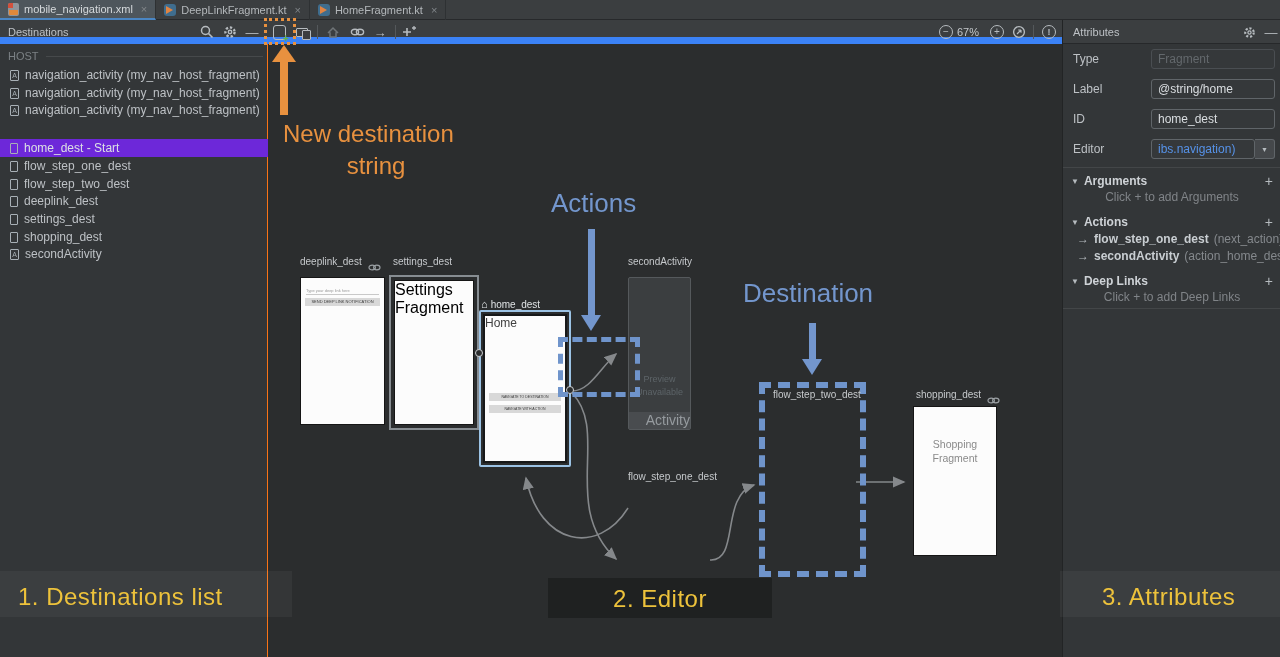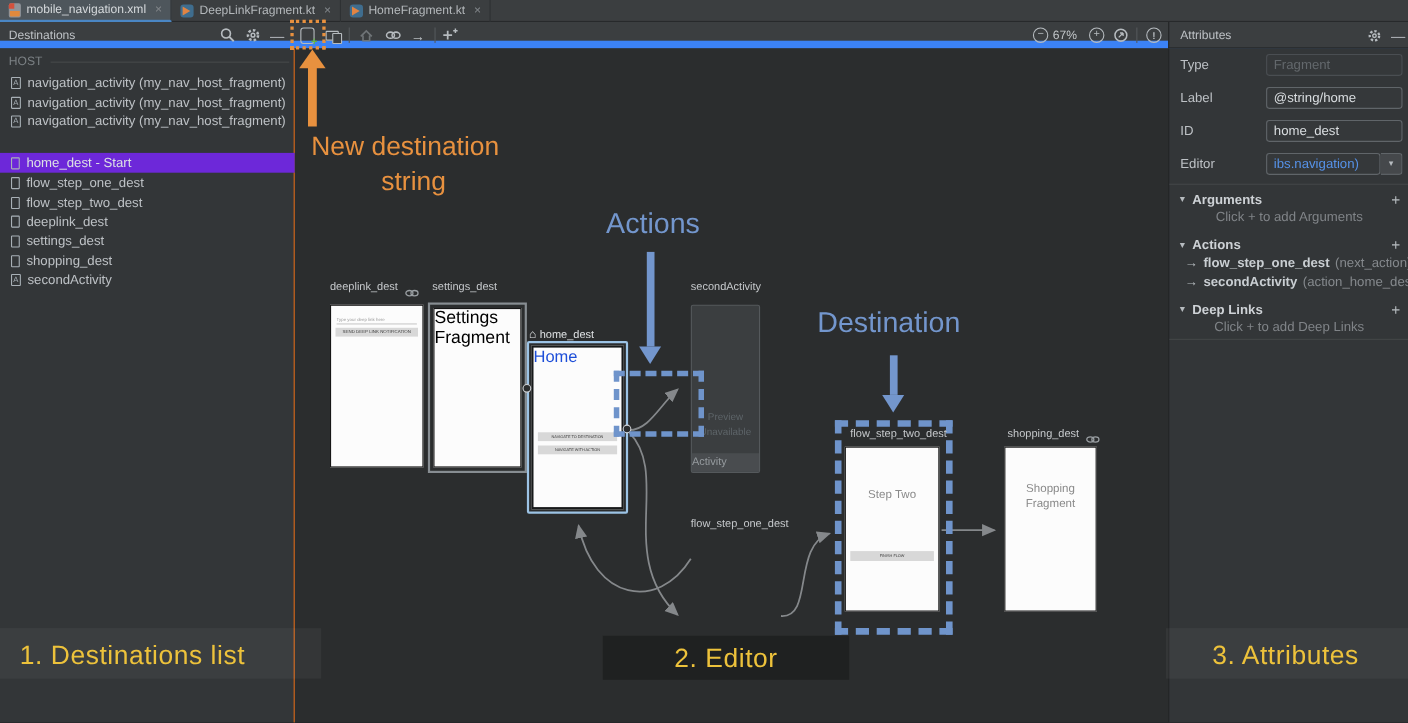--- a/index.html
+++ b/index.html
@@ -45,21 +45,21 @@
   .cardlabel { position:absolute; font-size:10px; color:#c6c9cc; white-space:nowrap; display:flex; align-items:center; gap:3px; }
   .card { position:absolute; background:#fcfcfc; border:1px solid #161616; }
   .card .ctext { position:absolute; left:0; right:0; text-align:center; color:#8a8a8a; font-size:10.5px; line-height:14px; }
   .microbar { position:absolute; left:4px; right:4px; background:#d8d8d8; color:#3a3a3a; font-size:4px; line-height:8px; text-align:center; white-space:nowrap; overflow:hidden; }
   .sel-gray { position:absolute; border:2px solid #878d92; padding:3px; }
   .sel-gray .inner { width:100%; height:100%; background:#fcfcfc; border:1px solid #161616; position:relative; }
   .sel-blue { position:absolute; border:2px solid #9cc3e5; border-radius:2px; padding:2px; }
   .sel-blue .inner { width:100%; height:100%; background:#fcfcfc; border:2px solid #17191a; position:relative; }
   .activity-card { position:absolute; background:#3b3e40; border:1px solid #55595c; border-radius:2px; }
   .activity-card .preview { position:absolute; left:0; right:0; top:95px; text-align:center; font-size:9px; line-height:13px; color:#5d6468; }
-  .activity-card .footer { position:absolute; left:0; right:0; bottom:0; height:17px; background:#494c4f; color:#969b9f; font-size:10px; line-height:17px; text-align:left; }
+  .activity-card .footer { position:absolute; left:0; right:0; bottom:0; height:17px; background:#494c4f; color:#969b9f; font-size:14px; line-height:17px; text-align:right; }
   .handle { position:absolute; width:8px; height:8px; border:1.6px solid #cdd0d3; border-radius:50%; background:#2b2d2e; }
   .dash-blue { position:absolute; border:6px dashed #6f94cb; }
   .dl-ic { display:inline-block; }
   
   .fieldlabel { position:absolute; left:10px; font-size:12px; color:#bdc1c5; }
   .fieldbox { position:absolute; left:88px; width:124px; height:20px; background:#35383a; border:1px solid #606569; border-radius:3px; font-size:12px; color:#dadee1; padding:0 6px; line-height:18px; white-space:nowrap; overflow:hidden; }
   .fieldbox.placeholder { border-color:#4a4e52; color:#63686c; }
   .fieldbox.classbox { width:104px; color:#5692e8; }
   .ddbtn { position:absolute; left:192px; width:20px; height:20px; background:#45484b; border:1px solid #606569; border-left:none; border-radius:0 3px 3px 0; color:#b6bbbf; font-size:7px; display:flex; align-items:center; justify-content:center; }
   .rp-sep { position:absolute; left:0; width:218px; height:1px; background:#434648; }
@@ -268,21 +268,21 @@
         </div>
       </div>
     </div>
 
     <div class="cardlabel" style="left:213px; top:254px; color:#dfe2e4">
       <span style="font-size:11px">⌂</span>
       <span>home_dest</span>
     </div>
     <div class="sel-blue" style="left:211px; top:266px; width:92px; height:157px; z-index:2">
       <div class="inner">
-        <div class="ctext" style="top:50px; font-size:15px; color:#1d4ed8">Home</div>
+        <div class="ctext" style="top:50px; font-size:12px; color:#404040">Home</div>
         <div class="microbar" style="top:77px; height:8px; font-size:3.5px">NAVIGATE TO DESTINATION</div>
         <div class="microbar" style="top:89px; height:8px; font-size:3.5px">NAVIGATE WITH ACTION</div>
       </div>
     </div>
     <div class="handle" style="left:207px; top:305px; z-index:4"></div>
     <div class="handle" style="left:298px; top:342px; z-index:4"></div>
 
     <div class="cardlabel" style="left:360px; top:212px">
       <span>secondActivity</span>
     </div>
@@ -294,24 +294,20 @@
       <div class="footer">Activity</div>
     </div>
 
     <div class="cardlabel" style="left:360px; top:427px">
       <span>flow_step_one_dest</span>
     </div>
 
     <div class="cardlabel" style="left:505px; top:345px; z-index:6">
       <span>flow_step_two_dest</span>
     </div>
-    <div class="card" style="left:500px; top:362px; width:86px; height:150px; z-index:2">
-      <div class="ctext" style="top:36px">Step Two</div>
-      <div class="microbar" style="top:94px; height:9px; font-size:3.5px">FINISH FLOW</div>
-    </div>
 
     <div class="cardlabel" style="left:648px; top:345px">
       <span>shopping_dest</span>
     </div>
     <span class="dl-ic" style="position:absolute; left:719px; top:347px">
       <svg width="13" height="9" viewBox="0 0 13 9">
           <ellipse cx="4.2" cy="4.5" rx="3.2" ry="2.4" fill="none" stroke="#9a9fa3" stroke-width="1.2"></ellipse>
           <ellipse cx="8.8" cy="4.5" rx="3.2" ry="2.4" fill="none" stroke="#9a9fa3" stroke-width="1.2"></ellipse>
         </svg>
     </span>

